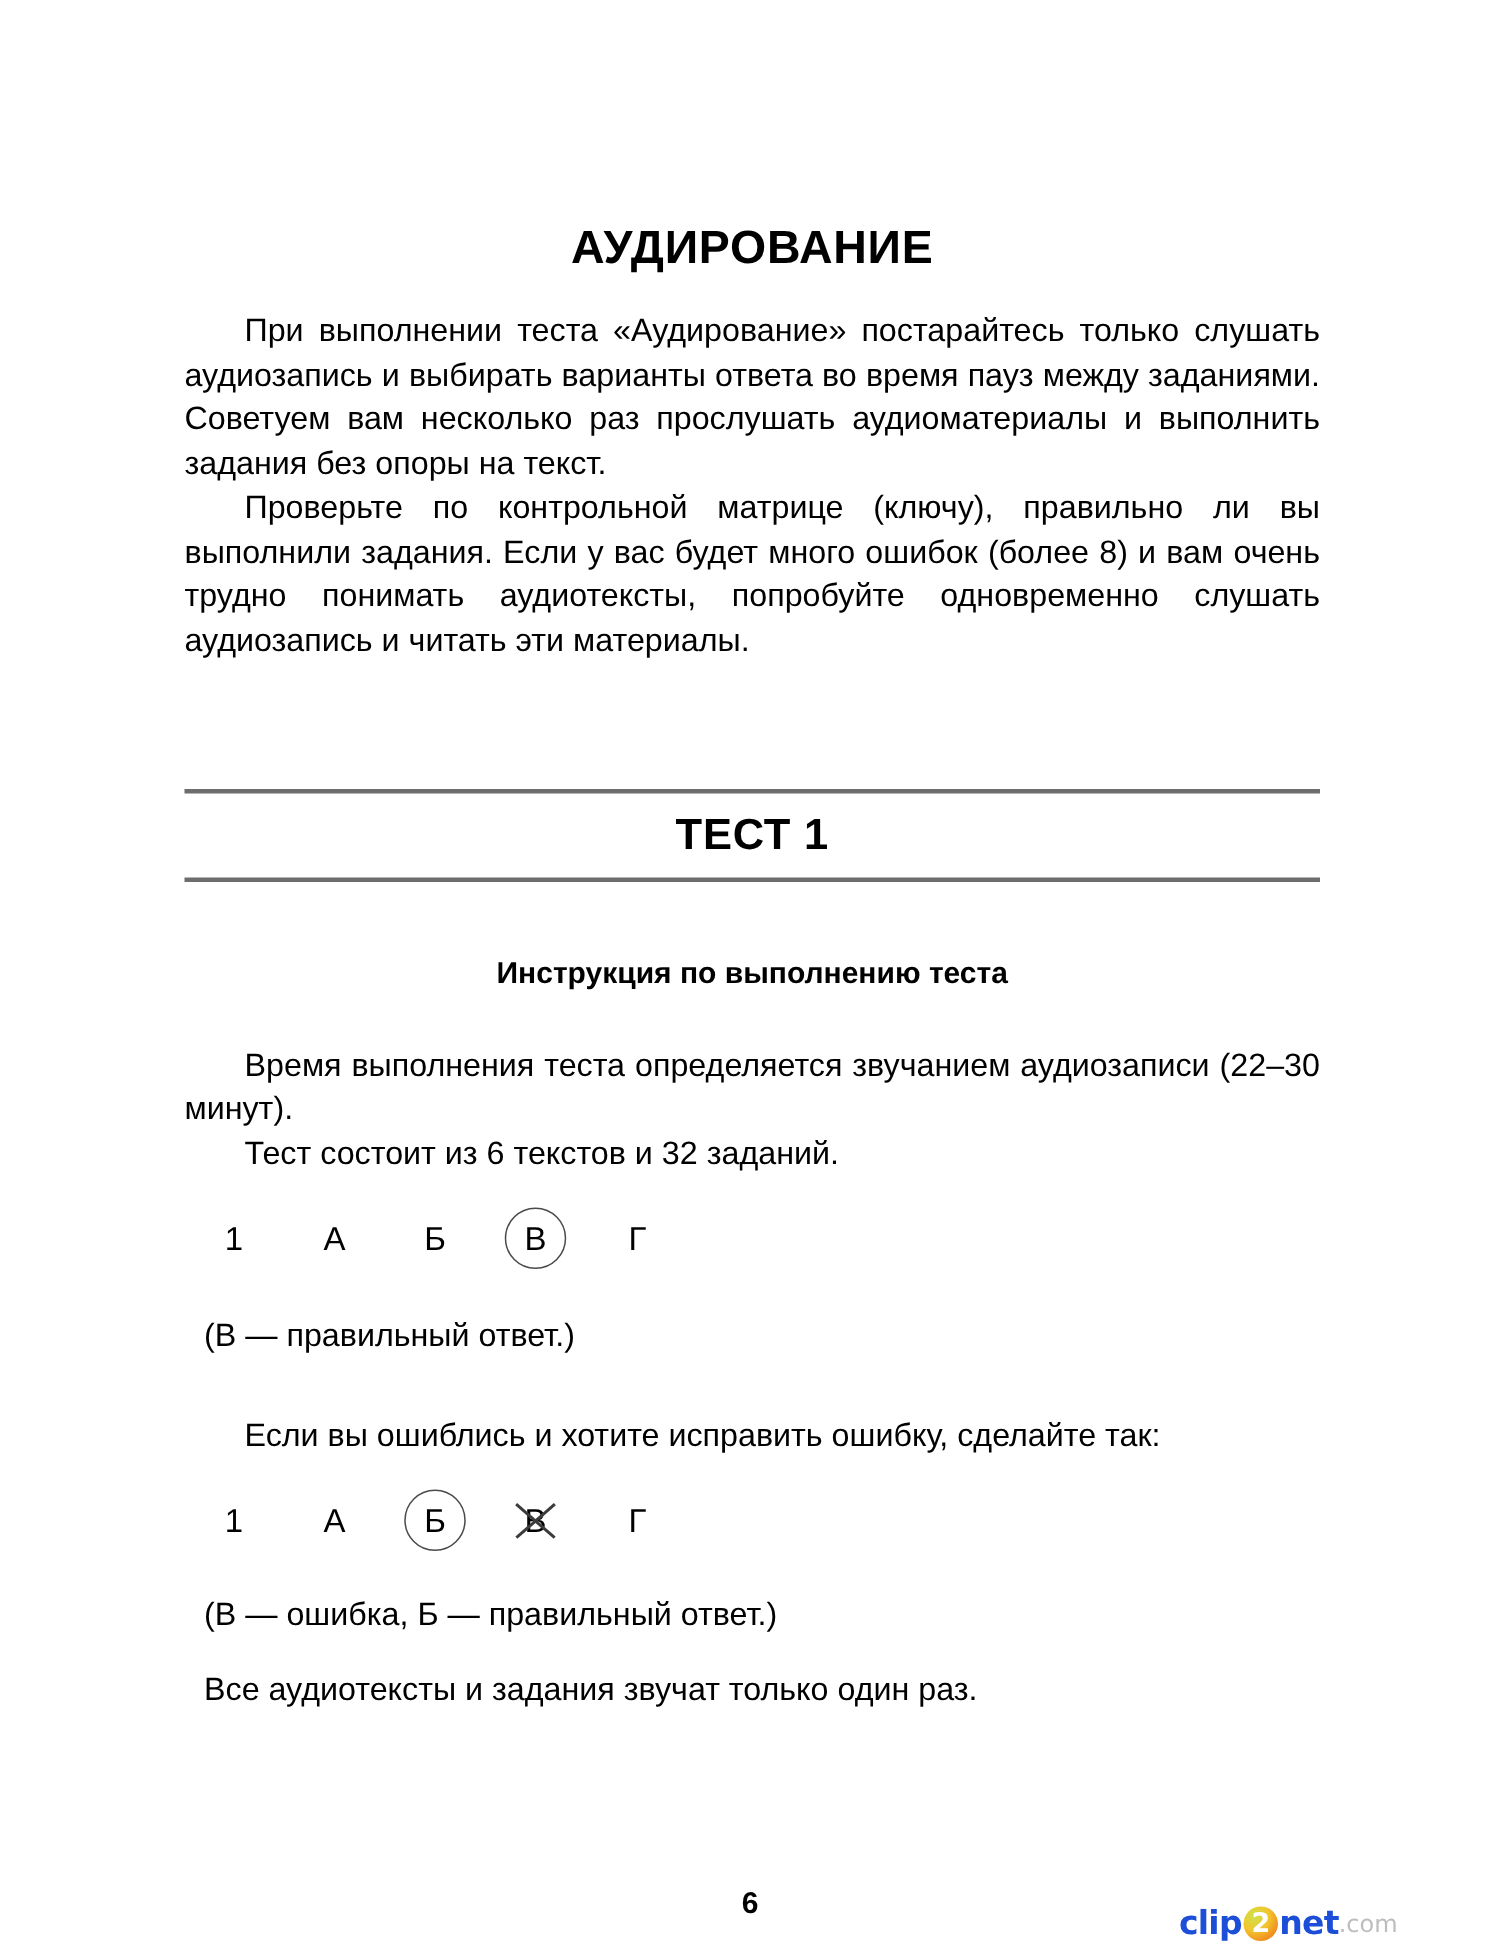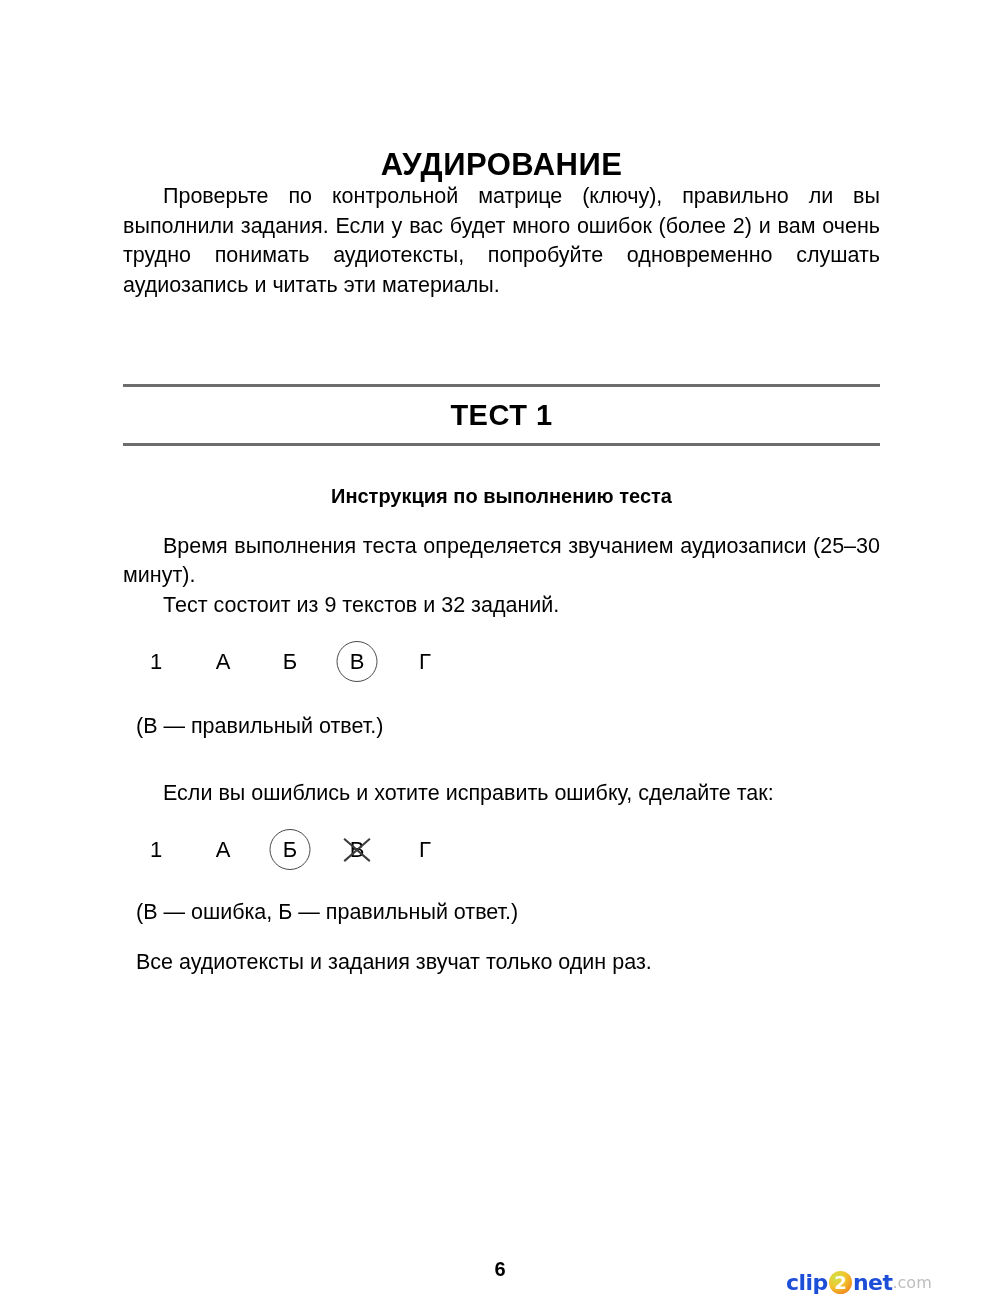--- a/index.html
+++ b/index.html
@@ -63,21 +63,21 @@
   }
 
   .rules-block {
     margin-top: 84px;
   }
 
   .section-subtitle {
     font-size: 20px;
     font-weight: bold;
     text-align: center;
-    margin: 0;
+    margin: 11px;
     padding-top: 38px;
     line-height: 1.2;
   }
 
   
   .para {
     font-size: 21.5px;
     line-height: 29.5px;
     text-align: justify;
     text-justify: inter-word;
@@ -204,35 +204,36 @@
 </style>
 </head>
 <body>
 
 <div class="page">
 
   <div class="content">
 
     <h1 class="doc-title">АУДИРОВАНИЕ</h1>
 
-
-    <p class="para">Проверьте по контрольной матрице (ключу), правильно ли вы выполнили задания. Если у вас будет много ошибок (более 2) и вам очень трудно понимать аудиотексты, попробуйте одновременно слушать аудиозапись и читать эти материалы.</p>
+    <p class="para first-body">При выполнении теста «Аудирование» постарайтесь только слушать аудиозапись и выбирать варианты ответа во время пауз между заданиями. Советуем вам несколько раз прослушать аудиоматериалы и выполнить задания без опоры на текст.</p>
+
+    <p class="para">Проверьте по контрольной матрице (ключу), правильно ли вы выполнили задания. Если у вас будет много ошибок (более 8) и вам очень трудно понимать аудиотексты, попробуйте одновременно слушать аудиозапись и читать эти материалы.</p>
 
 
     <div class="rules-block">
       <div class="rule"></div>
       <h2 class="test-title">ТЕСТ 1</h2>
       <div class="rule"></div>
     </div>
 
     <h3 class="section-subtitle">Инструкция по выполнению теста</h3>
 
-    <p class="para first-body">Время выполнения теста определяется звучанием аудиозаписи (25–30 минут).</p>
-
-    <p class="para no-justify">Тест состоит из 9 текстов и 32 заданий.</p>
+    <p class="para first-body">Время выполнения теста определяется звучанием аудиозаписи (22–30 минут).</p>
+
+    <p class="para no-justify">Тест состоит из 6 текстов и 32 заданий.</p>
 
 
 
 
     <div style="height:22px"></div>
 
     <div class="answer-row">
       <div class="answer-cell c-num">1</div>
       <div class="answer-cell c-a">А</div>
       <div class="answer-cell c-b">Б</div>

